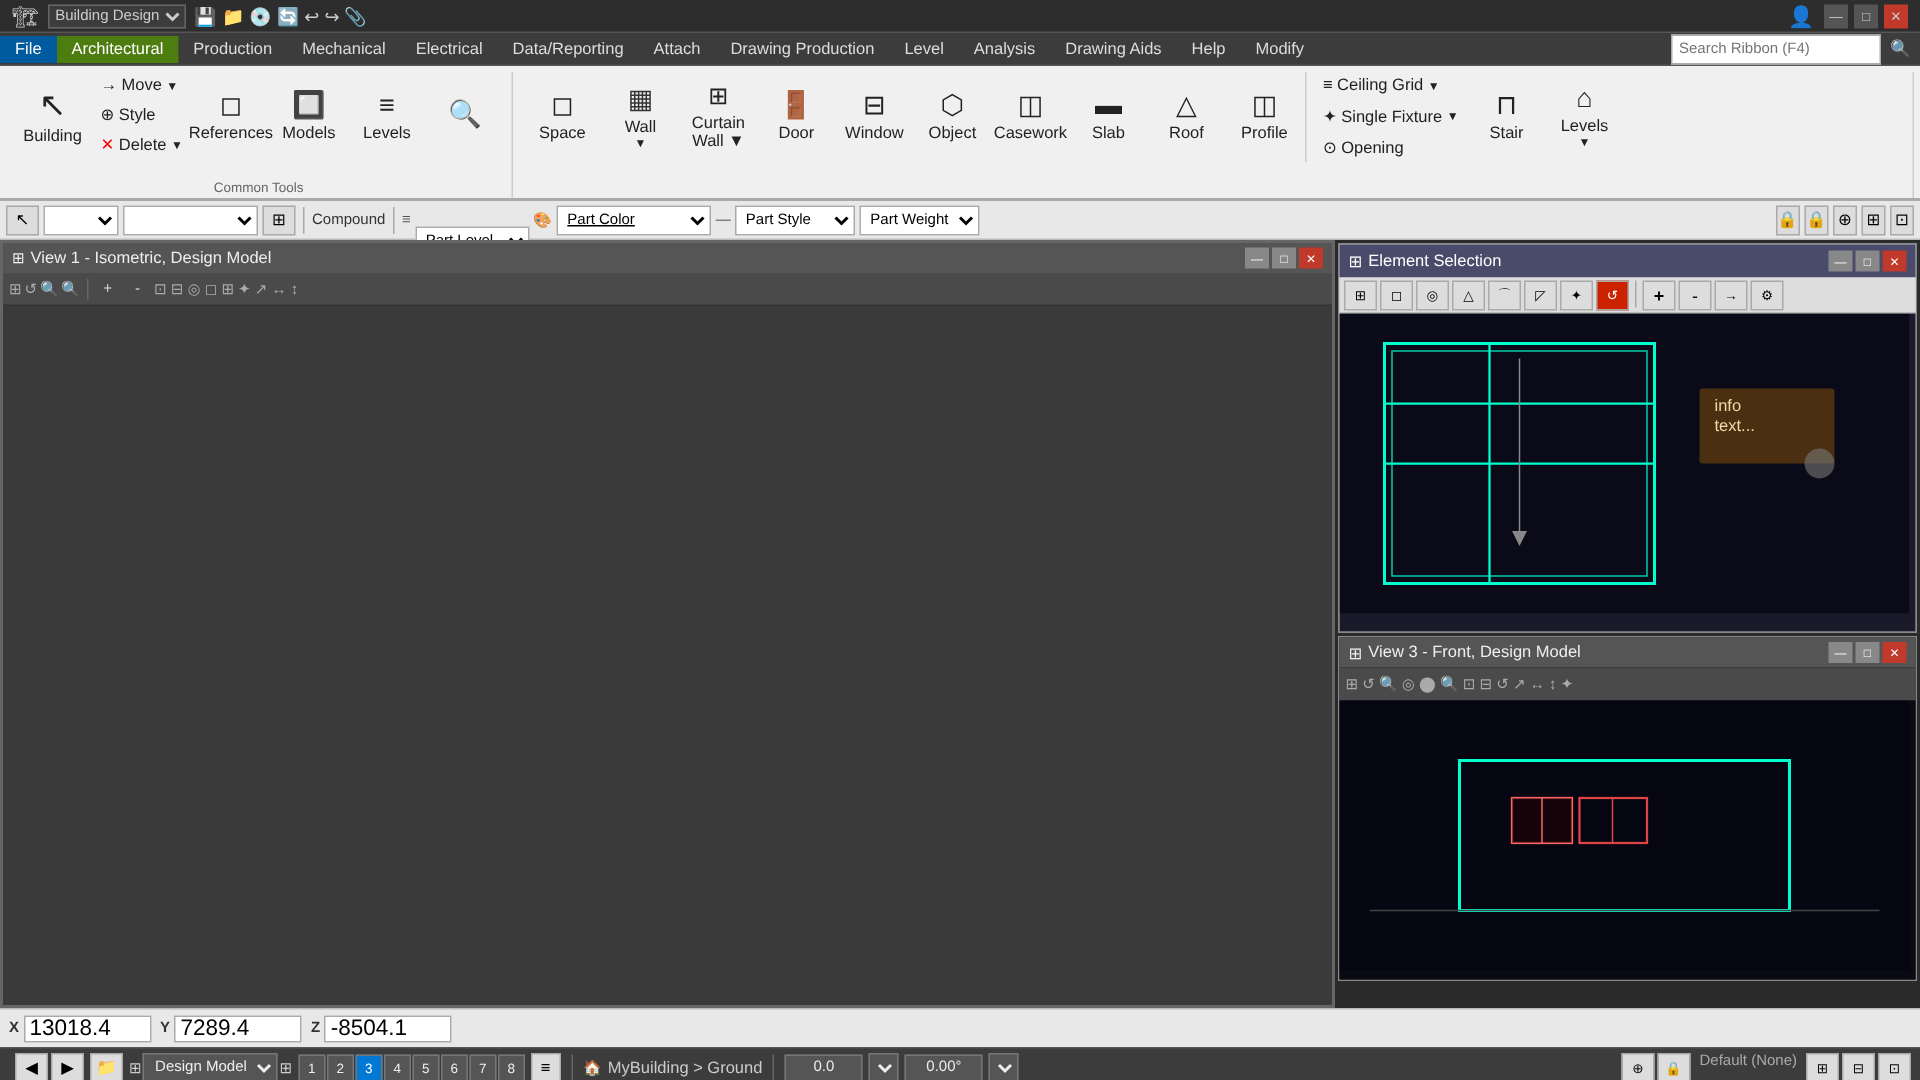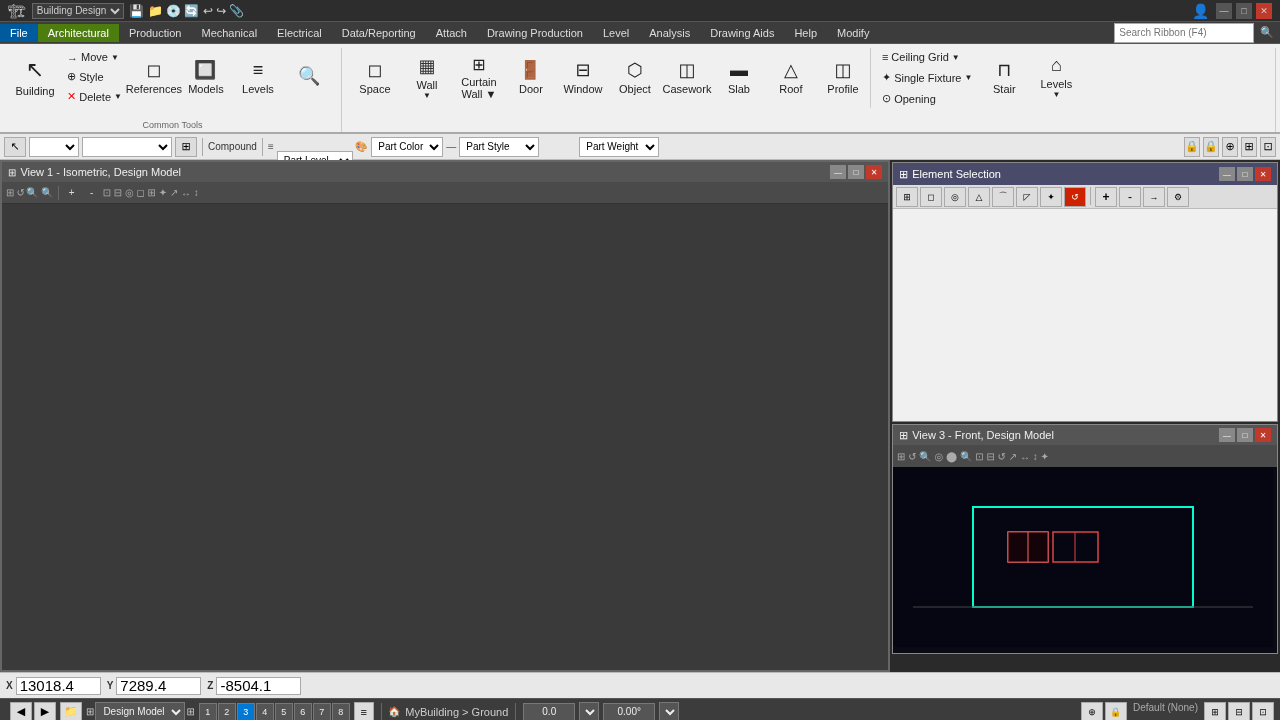--- a/index.html
+++ b/index.html
@@ -263,28 +263,28 @@
   <select class="toolbar-select" style="width:90px;"></select>
   <button class="toolbar-btn">⊞</button>
   <div class="toolbar-separator"></div>
   <span class="toolbar-label">Compound</span>
   <div class="toolbar-separator"></div>
   <span style="font-size:10px;color:#555;">≡</span>
   <select class="toolbar-select" style="width:76px;margin-top:28px;">
     <option>Part Level</option>
   </select>
   <span style="font-size:10px;color:#555;">🎨</span>
-  <select class="toolbar-select" style="width:72px;">
+  <select class="toolbar-select" style="width:103px;text-decoration:underline;">
     <option>Part Color</option>
   </select>
   <span style="font-size:10px;color:#555;">—</span>
   <select class="toolbar-select" style="width:80px;">
     <option>Part Style</option>
   </select>
-  <select class="toolbar-select" style="width:80px;margin-left:37px;">
+  <select class="toolbar-select" style="width:80px;">
     <option>Part Weight</option>
   </select>
   <div style="flex:1;"></div>
   <button class="toolbar-btn" style="width:16px;">🔒</button>
   <button class="toolbar-btn" style="width:16px;">🔒</button>
   <button class="toolbar-btn" style="width:16px;">⊕</button>
   <button class="toolbar-btn" style="width:16px;">⊞</button>
   <button class="toolbar-btn" style="width:16px;">⊡</button>
 </div>
 
@@ -345,20 +345,43 @@
           <button class="toolbar-btn" style="font-size:9px;">⌒</button>
           <button class="toolbar-btn" style="font-size:9px;">◸</button>
           <button class="toolbar-btn" style="font-size:9px;">✦</button>
           <button class="toolbar-btn" style="background:#cc2200;color:white;font-size:9px;">↺</button>
           <div style="width:1px;height:18px;background:#aaa;margin:0 2px;"></div>
           <button class="toolbar-btn" style="font-size:12px;font-weight:bold;">+</button>
           <button class="toolbar-btn" style="font-size:12px;">-</button>
           <button class="toolbar-btn" style="font-size:9px;">→</button>
           <button class="toolbar-btn" style="font-size:9px;">⚙</button>
         </div>
+      </div>
+      <div id="elem-select-content">
+
+        <svg width="380" height="200" style="position:absolute;top:0;left:0;">
+
+          <rect width="380" height="200" fill="#0a0a18"></rect>
+
+          <rect x="30" y="20" width="180" height="160" fill="none" stroke="#00ffcc" stroke-width="2"></rect>
+          <rect x="35" y="25" width="170" height="150" fill="none" stroke="#00ccaa" stroke-width="1"></rect>
+
+          <line x1="30" y1="60" x2="210" y2="60" stroke="#00ffcc" stroke-width="1.5"></line>
+          <line x1="30" y1="100" x2="210" y2="100" stroke="#00ffcc" stroke-width="1.5"></line>
+          <line x1="100" y1="20" x2="100" y2="180" stroke="#00ffcc" stroke-width="1.5"></line>
+
+          <rect x="240" y="50" width="90" height="50" fill="#4a3010" rx="2"></rect>
+          <text x="250" y="65" fill="#eeddaa" font-size="8">info</text>
+          <text x="250" y="78" fill="#eeddaa" font-size="7">text...</text>
+
+          <polygon points="120,155 115,145 125,145" fill="#888"></polygon>
+          <line x1="120" y1="145" x2="120" y2="30" stroke="#888" stroke-width="1"></line>
+
+          <circle cx="320" cy="100" r="10" fill="#777" opacity="0.6"></circle>
+        </svg>
       </div>
     </div>
 
     <div id="view3">
       <div id="view3-title">
         <div style="display:flex;align-items:center;gap:4px;">
           <span>⊞</span>
           <span>View 3 - Front, Design Model</span>
         </div>
         <div style="display:flex;gap:2px;">

